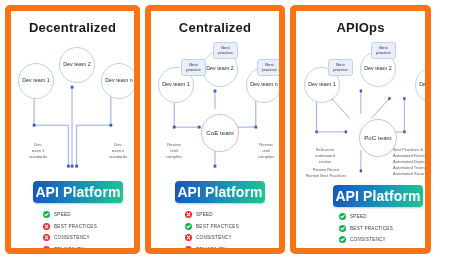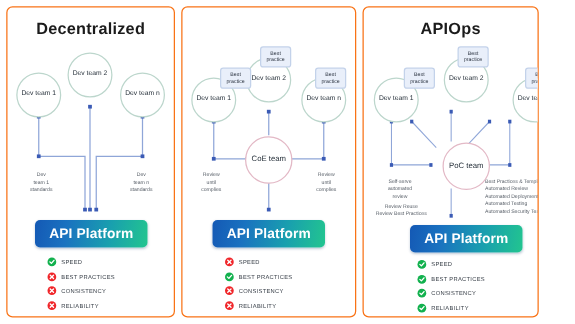--- a/index.html
+++ b/index.html
@@ -19,21 +19,21 @@
     height: 259px;
     background: #ffffff;
     display: flex;
     gap: 5px;
     padding: 5px 5px;
     box-sizing: border-box;
   }
   .panel {
     position: relative;
     background: #ffffff;
-    border: 1px solid #f97316;
+    border: 6px solid #f97316;
     border-radius: 5px;
     box-sizing: border-box;
     overflow: hidden;
   }
   .panel-1 { width: 135px; }
   .panel-2 { width: 140px; }
   .panel-3 { width: 141px; }
 
   .panel-title {
     position: absolute;
@@ -108,21 +108,21 @@
   }
   .note.c { text-align: center; }
   .note.l { text-align: left; }
 
   
   .api-platform {
     position: absolute;
     border-radius: 4px;
     background: linear-gradient(100deg, #1459b5 0%, #1a72c0 28%, #19a0ae 66%, #22c58f 100%);
     color: #ffffff;
-    font-size: 11px;
+    font-size: 14px;
     font-weight: 700;
     display: flex;
     align-items: center;
     justify-content: center;
     box-shadow: 0 1px 2px rgba(20,60,110,.28);
     z-index: 5;
     letter-spacing: .1px;
   }
 
   
@@ -237,20 +237,21 @@
               </svg>
             </span>
           <span class="legend-label">RELIABILITY</span>
         </div>
       </div>
     </div>
 
   </div>
 
   <div class="panel panel-2">
+    <div class="panel-title">Centralized</div>
 
     <div class="stage">
       <svg viewBox="0 0 138 249" preserveAspectRatio="none">
         <g stroke="#8fa6d8" stroke-width="1" fill="none">
           <path d="M25,92 L25,122 L52,122"></path>
           <path d="M69,84 L69,103"></path>
           <path d="M113,92 L113,122 L86,122"></path>
           <path d="M69,141 L69,163"></path>
         </g>
         <g fill="#3b5bb5">

